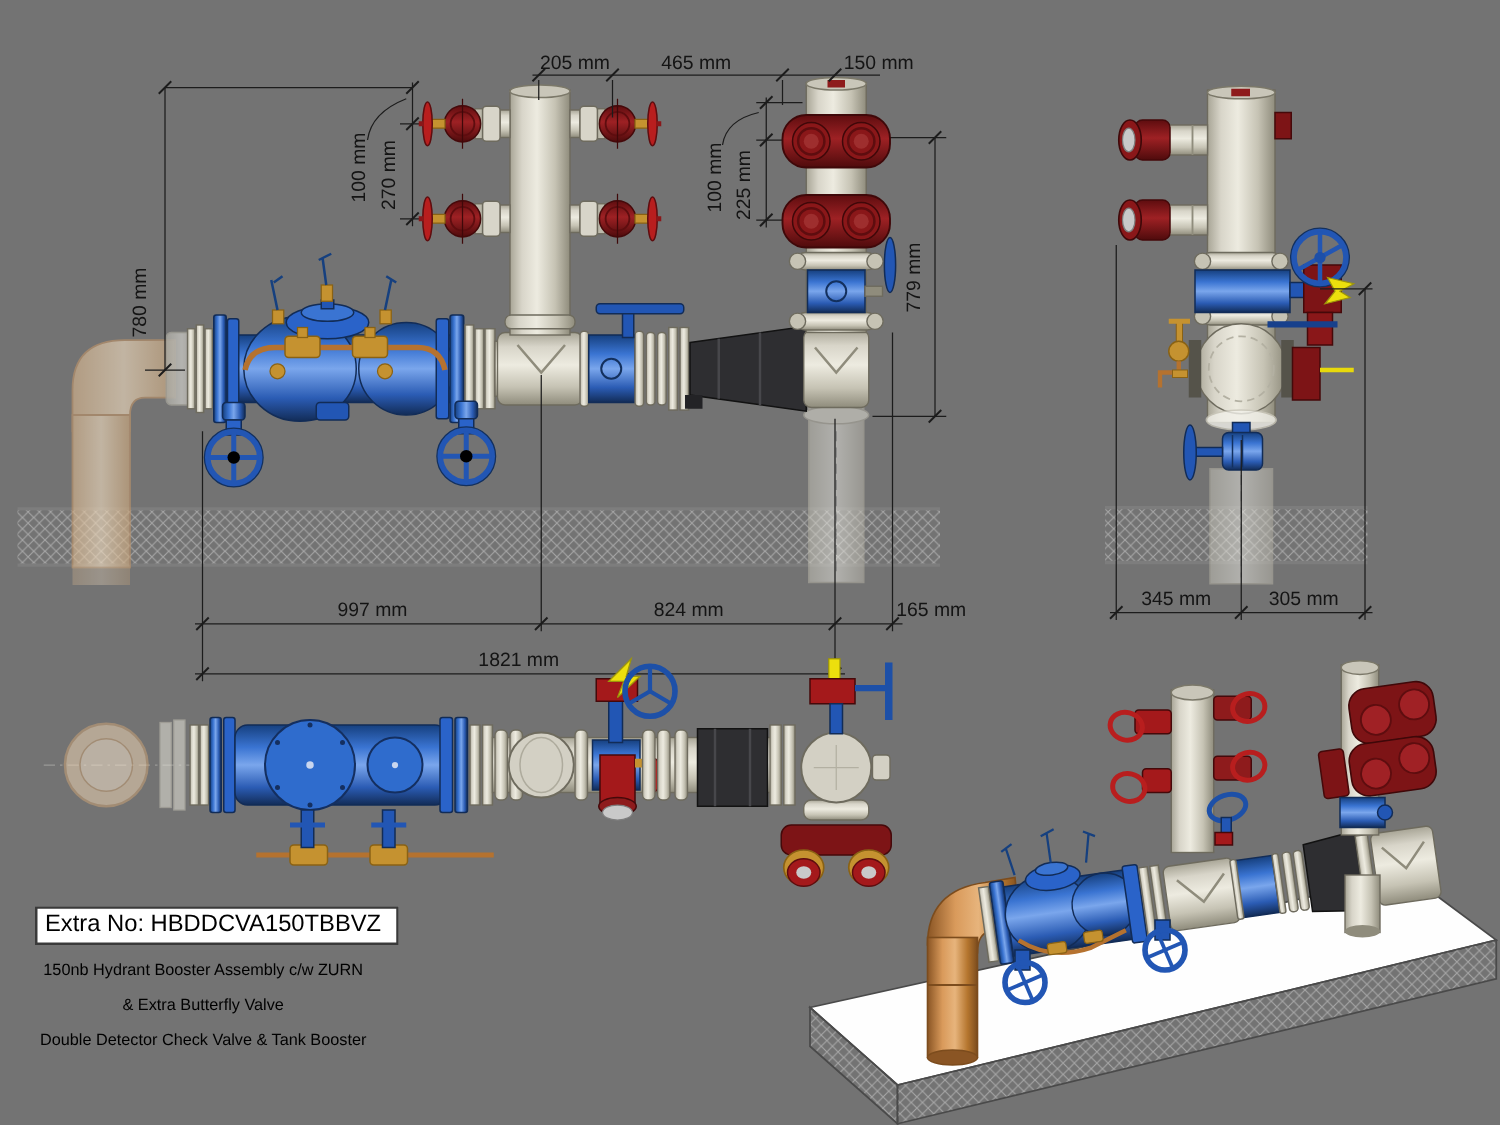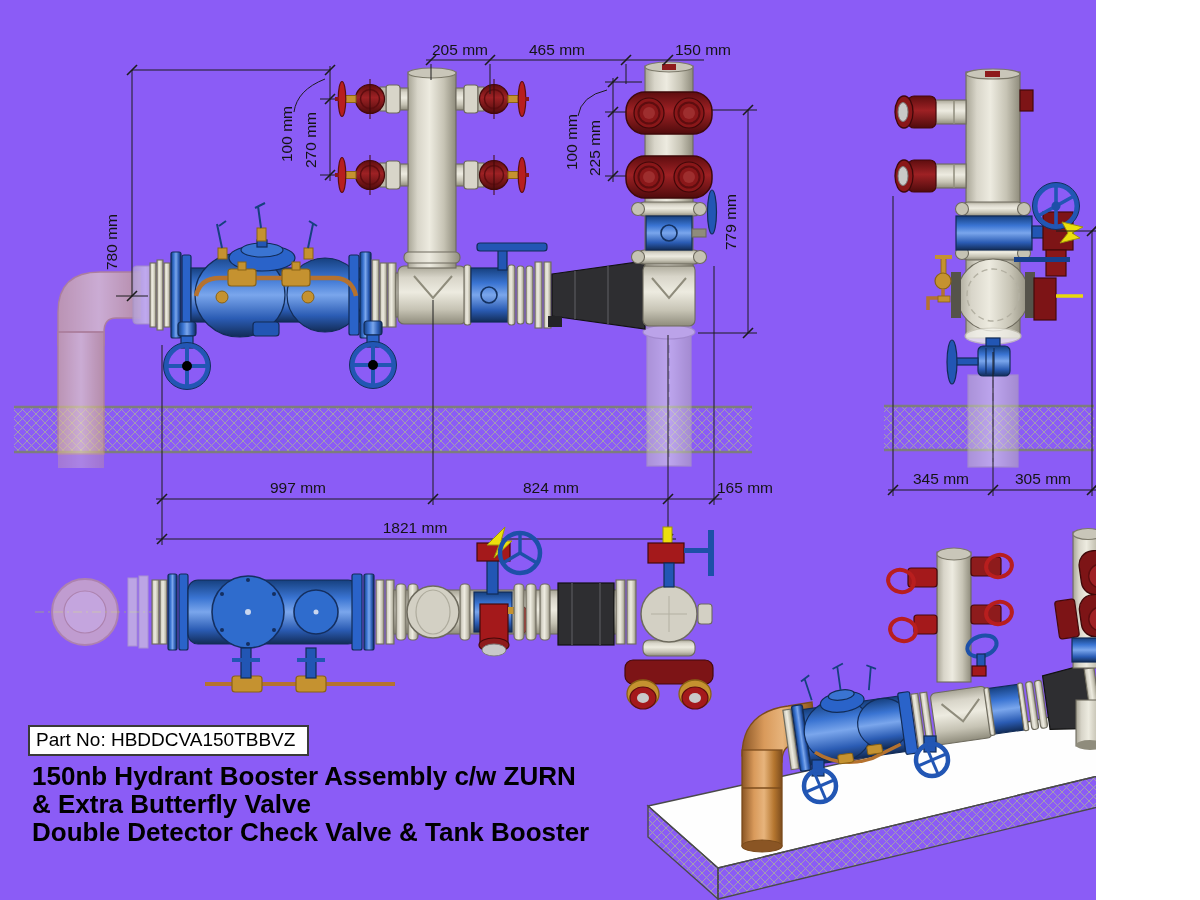--- a/index.html
+++ b/index.html
@@ -1,32 +1,32 @@
 <!DOCTYPE html>
 <html><head>
 <meta charset="utf-8">
 <style>
   html,body{margin:0;padding:0;background:#ffffff;}
-  .sheet{position:relative;width:1096px;height:900px;background:#8b5cf6;overflow:hidden;
+  .sheet{position:relative;width:1200px;height:900px;background:#737373;overflow:hidden;
          font-family:"Liberation Sans",sans-serif;}
   .sheet svg{position:absolute;left:0;top:0;}
   
   .dl{stroke:#1c1c1c;stroke-width:1;fill:none;}
   .tk{stroke:#1c1c1c;stroke-width:1.6;}
   .dt{font-family:"Liberation Sans",sans-serif;font-size:15.5px;fill:#141414;}
   
   .sg{stroke:#6e6b5e;stroke-width:1.1;}
   .sb{stroke:#122c57;stroke-width:1.2;}
   .sr{stroke:#45090a;stroke-width:1.2;}
   .cl{stroke:#9a9a98;stroke-width:1;stroke-dasharray:9 4 2 4;fill:none;}
   
   .partbox{position:absolute;left:28px;top:725px;border:2px solid #3a3a3a;background:#fff;
            padding:2px 12px 3px 6px;font-size:19px;color:#000;white-space:nowrap;}
-  .desc{position:absolute;left:32px;top:762px;font-size:26px;font-weight:bold;color:#000;
-        line-height:28px;white-space:nowrap;}
+  .desc{position:absolute;left:32px;top:762px;font-size:13px;font-weight:normal;color:#000;
+        line-height:28px;white-space:nowrap;text-align:center;}
 </style>
 </head>
 <body>
 
 <div class="sheet">
 <svg width="1200" height="900" viewBox="0 0 1200 900">
 <defs>
   <pattern id="xh" width="9" height="9" patternUnits="userSpaceOnUse">
     <path d="M0,0 L9,9 M9,0 L0,9" stroke="#a6a6a6" stroke-width="0.9" fill="none"></path>
   </pattern>
@@ -580,20 +580,20 @@
       <circle cx="1132" cy="609" r="12" fill="#a02125" stroke="#5e0d0f" stroke-width="1.5"></circle>
     </g>
     <rect x="1057" y="600" width="20" height="38" rx="3" transform="rotate(-8 1067 619)" fill="#7d1416" class="sr"></rect>
     <rect x="1072" y="638" width="36" height="24" fill="url(#bv)" class="sb"></rect>
     <circle cx="1108" cy="650" r="6" fill="#2256b4" class="sb"></circle>
   </g>
 </g>
 </svg>
 
 <div class="partbox">
-  <span>Part No: HBDDCVA150TBBVZ</span>
+  <span>Extra No: HBDDCVA150TBBVZ</span>
 </div>
 <div class="desc">
   <div>150nb Hydrant Booster Assembly c/w ZURN</div>
   <div>&amp; Extra Butterfly Valve</div>
   <div>Double Detector Check Valve &amp; Tank Booster</div>
 </div>
 </div>
 
 </body></html>

